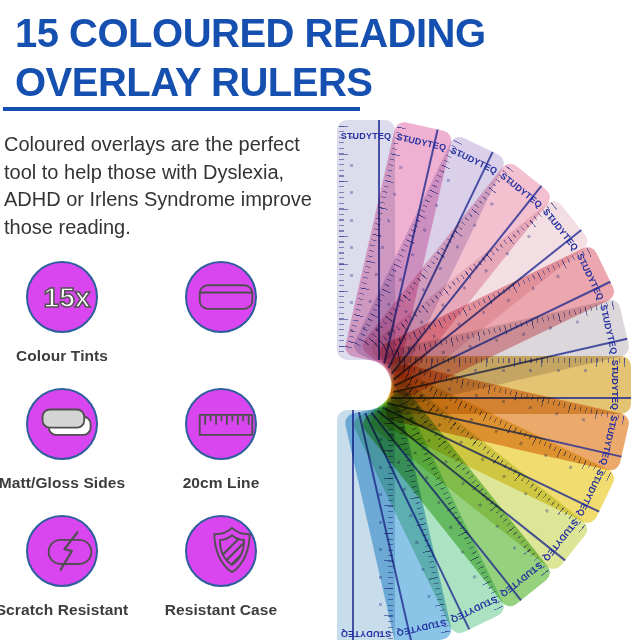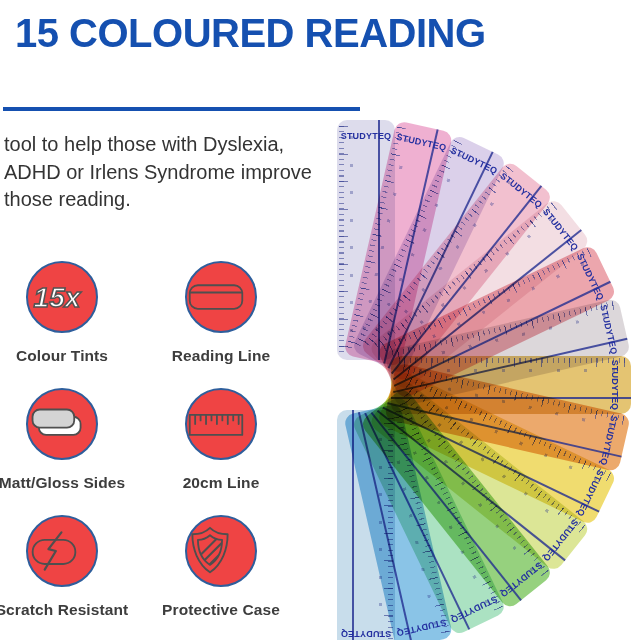--- a/index.html
+++ b/index.html
@@ -17,21 +17,21 @@
   
   .title{position:absolute;top:0px;left:6px;margin:9px;font-size:40px;line-height:49px;
     font-weight:bold;color:var(--accent);letter-spacing:-0.5px;}
   .title span{display:block;}
   .divider{position:absolute;left:3px;top:107px;width:357px;height:4px;background:var(--accent);}
   
   .desc{position:absolute;left:4px;top:131px;font-size:20px;line-height:27.5px;color:var(--textdark);}
   
   .feature{position:absolute;width:150px;text-align:center;}
   .circle{width:68px;height:68px;border:2px solid var(--circle);border-radius:50%;
-    margin:0 auto;display:flex;align-items:center;justify-content:flex-start;background:#ef4444;font-style:italic;}
+    margin:0 auto;display:flex;align-items:center;justify-content:flex-end;background:#d946ef;}
   .circle svg{display:block;}
   .circle text{font-family:"Liberation Sans",sans-serif;}
   .flabel{margin-top:14px;font-size:15.5px;font-weight:bold;color:#3d3d3d;letter-spacing:0.1px;}
   .ic{stroke:var(--stroke);fill:none;stroke-width:2;stroke-linecap:round;stroke-linejoin:round;}
   
   .fan{position:absolute;left:0;top:0;width:588px;height:640px;pointer-events:none;}
   .ruler{
     position:absolute;left:337px;top:120px;width:58px;height:240px;
     border-radius:10px;transform-origin:29px 265px;mix-blend-mode:multiply;
   }
@@ -153,24 +153,26 @@
         <div class="ticks"></div>
         <div class="ticks-long"></div>
         <div class="nums"></div>
         <div class="rline"></div>
         <div class="brand">STUDYTEQ</div>
       </div>
     </div>
 
   <h1 class="title">
     <span>15 COLOURED READING</span>
+    <span>OVERLAY RULERS</span>
   </h1>
   <div class="divider"></div>
 
   <div class="desc">
+    <div>Coloured overlays are the perfect</div>
     <div>tool to help those with Dyslexia,</div>
     <div>ADHD or Irlens Syndrome improve</div>
     <div>those reading.</div>
   </div>
 
   <div class="feature" style="left:-13px;top:261px">
     <div class="circle">
       <svg width="58" height="42" viewBox="0 0 64 44">
         <text x="32" y="33" text-anchor="middle" font-size="31" font-weight="bold" fill="#ffffff" stroke="#525252" stroke-width="1.7">15x</text>
       </svg>
@@ -178,21 +180,20 @@
     <div class="flabel">Colour Tints</div>
   </div>
 
   <div class="feature" style="left:146px;top:261px">
     <div class="circle">
       <svg width="58" height="38" viewBox="0 0 64 40" class="ic">
         <rect x="3" y="7" width="58" height="26" rx="9"></rect>
         <line x1="3" y1="15" x2="61" y2="15"></line>
       </svg>
     </div>
-    <div class="flabel">Reading Line</div>
   </div>
 
   <div class="feature" style="left:-13px;top:388px">
     <div class="circle">
       <svg width="58" height="40" viewBox="0 0 64 44" class="ic">
         <rect x="12" y="14" width="46" height="20" rx="8" fill="#ffffff"></rect>
         <rect x="5" y="6" width="46" height="20" rx="8" fill="#d4d4d4"></rect>
       </svg>
     </div>
     <div class="flabel">Matt/Gloss Sides</div>
@@ -236,16 +237,16 @@
         </defs>
         <path d="M24 3 C19 8 11 10 5 10 C5 26 11 42 24 51 C37 42 43 26 43 10 C37 10 29 8 24 3 Z"></path>
         <path d="M24 11 C20 14.5 14 16 11 16 C11 26 14.5 37 24 43 C33.5 37 37 26 37 16 C34 16 28 14.5 24 11 Z"></path>
         <g clip-path="url(#shieldClip)" stroke-width="2.2">
           <line x1="10" y1="36" x2="36" y2="10"></line>
           <line x1="14" y1="42" x2="40" y2="16"></line>
           <line x1="20" y1="46" x2="44" y2="22"></line>
         </g>
       </svg>
     </div>
-    <div class="flabel">Protective Case</div>
+    <div class="flabel">Resistant Case</div>
   </div>
 
 </div>
 
 </body></html>

